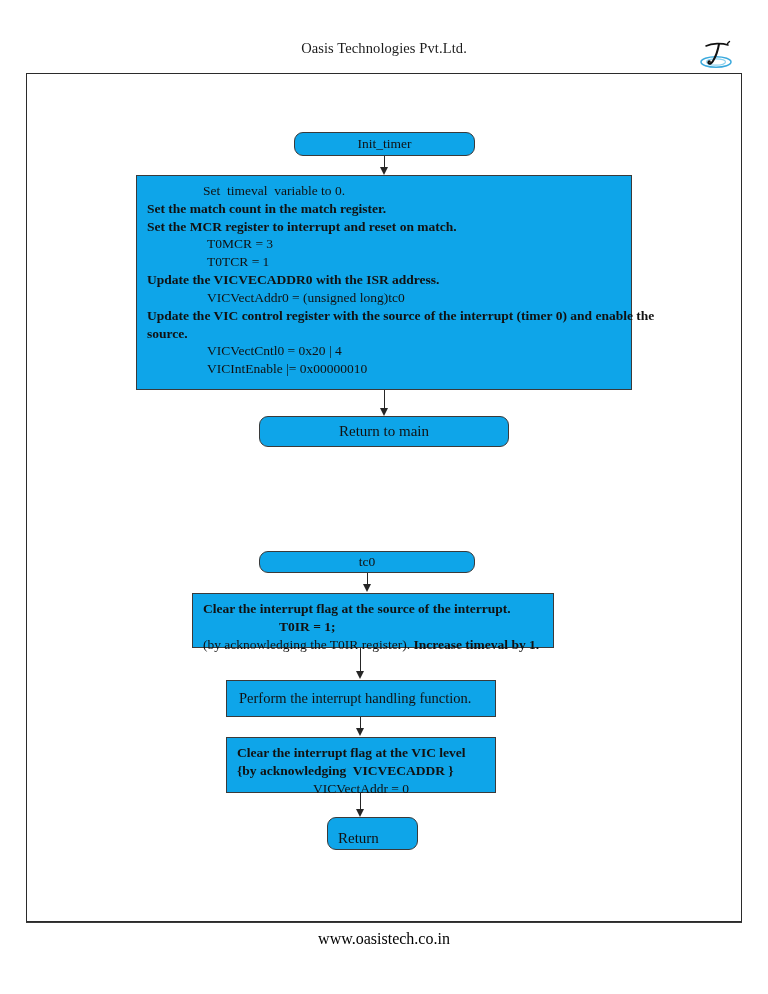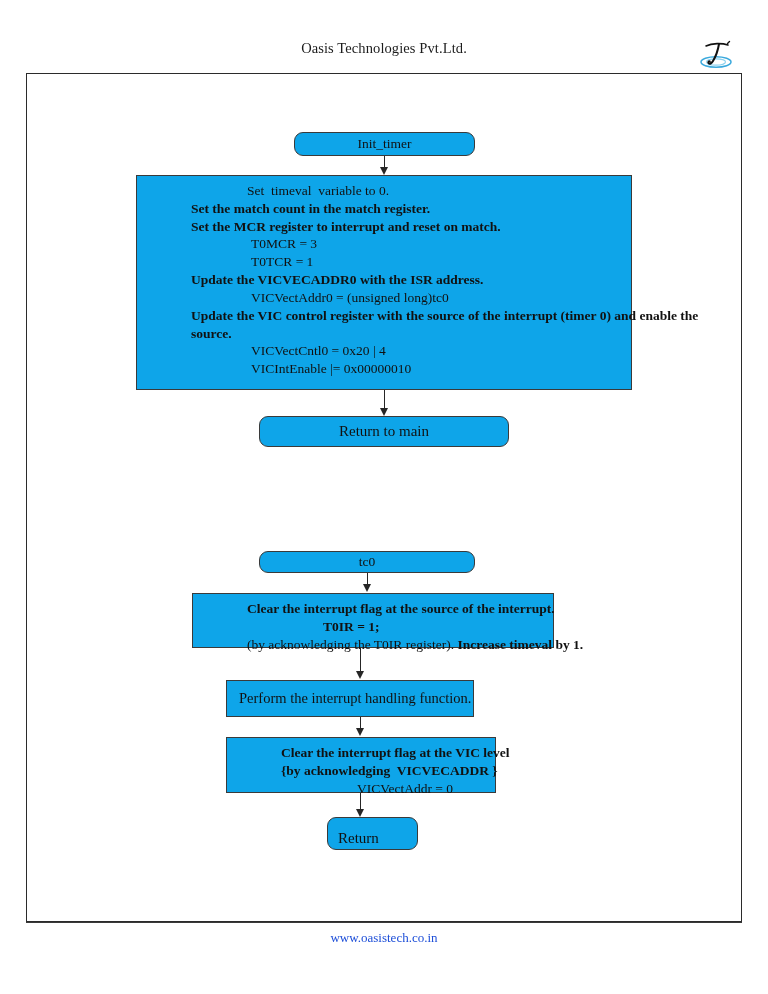--- a/index.html
+++ b/index.html
@@ -79,21 +79,20 @@
     display: flex;
     align-items: center;
     justify-content: center;
   }
   .node.process {
     padding: 6px 8px 6px 10px;
   }
   .node .ln {
     white-space: pre;
     display: block;
-    margin-left: 44px;
   }
   .b { font-weight: bold; }
   .indent1 { padding-left: 56px; }
   .indent2 { padding-left: 60px; }
   .indent3 { padding-left: 76px; }
 
   
   .conn {
     position: absolute;
     background: #262626;
@@ -116,22 +115,22 @@
     width: 716px;
     height: 1.2px;
     background: #3a3a3a;
   }
   #footer-text {
     position: absolute;
     left: 0;
     top: 930px;
     width: 768px;
     text-align: center;
-    font-size: 13px;
-    color: #1d4ed8;
+    font-size: 16px;
+    color: #000000;
   }
 </style>
 </head>
 <body>
 
 <div id="page-header">
   <div id="header-title">Oasis Technologies Pvt.Ltd.</div>
 </div>
 
 <div id="logo">
@@ -185,21 +184,21 @@
 
   <div class="node process" style="left:192px; top:593px; width:362px; height:55px;">
     <span class="ln b">Clear the interrupt flag at the source of the interrupt.</span>
     <span class="ln b indent3">T0IR = 1;</span>
     <span class="ln"><span>(by acknowledging the T0IR register). </span><span class="b">Increase timeval by 1.</span></span>
   </div>
 
   <div class="conn" style="left:359.5px; top:648px; height:24px;"></div>
   <div class="arrowhead" style="left:356px; top:671px;"></div>
 
-  <div class="node" style="left:226px; top:680px; width:248px; height:37px; display:flex; align-items:center; padding-left:12px; font-size:14.5px;">
+  <div class="node" style="left:226px; top:680px; width:270px; height:37px; display:flex; align-items:center; padding-left:12px; font-size:14.5px;">
     <span>Perform the interrupt handling function.</span>
   </div>
 
   <div class="conn" style="left:359.5px; top:717px; height:12px;"></div>
   <div class="arrowhead" style="left:356px; top:728px;"></div>
 
   <div class="node process" style="left:226px; top:737px; width:270px; height:56px;">
     <span class="ln b">Clear the interrupt flag at the VIC level</span>
     <span class="ln b">{by acknowledging  VICVECADDR }</span>
     <span class="ln indent3">VICVectAddr = 0</span>

